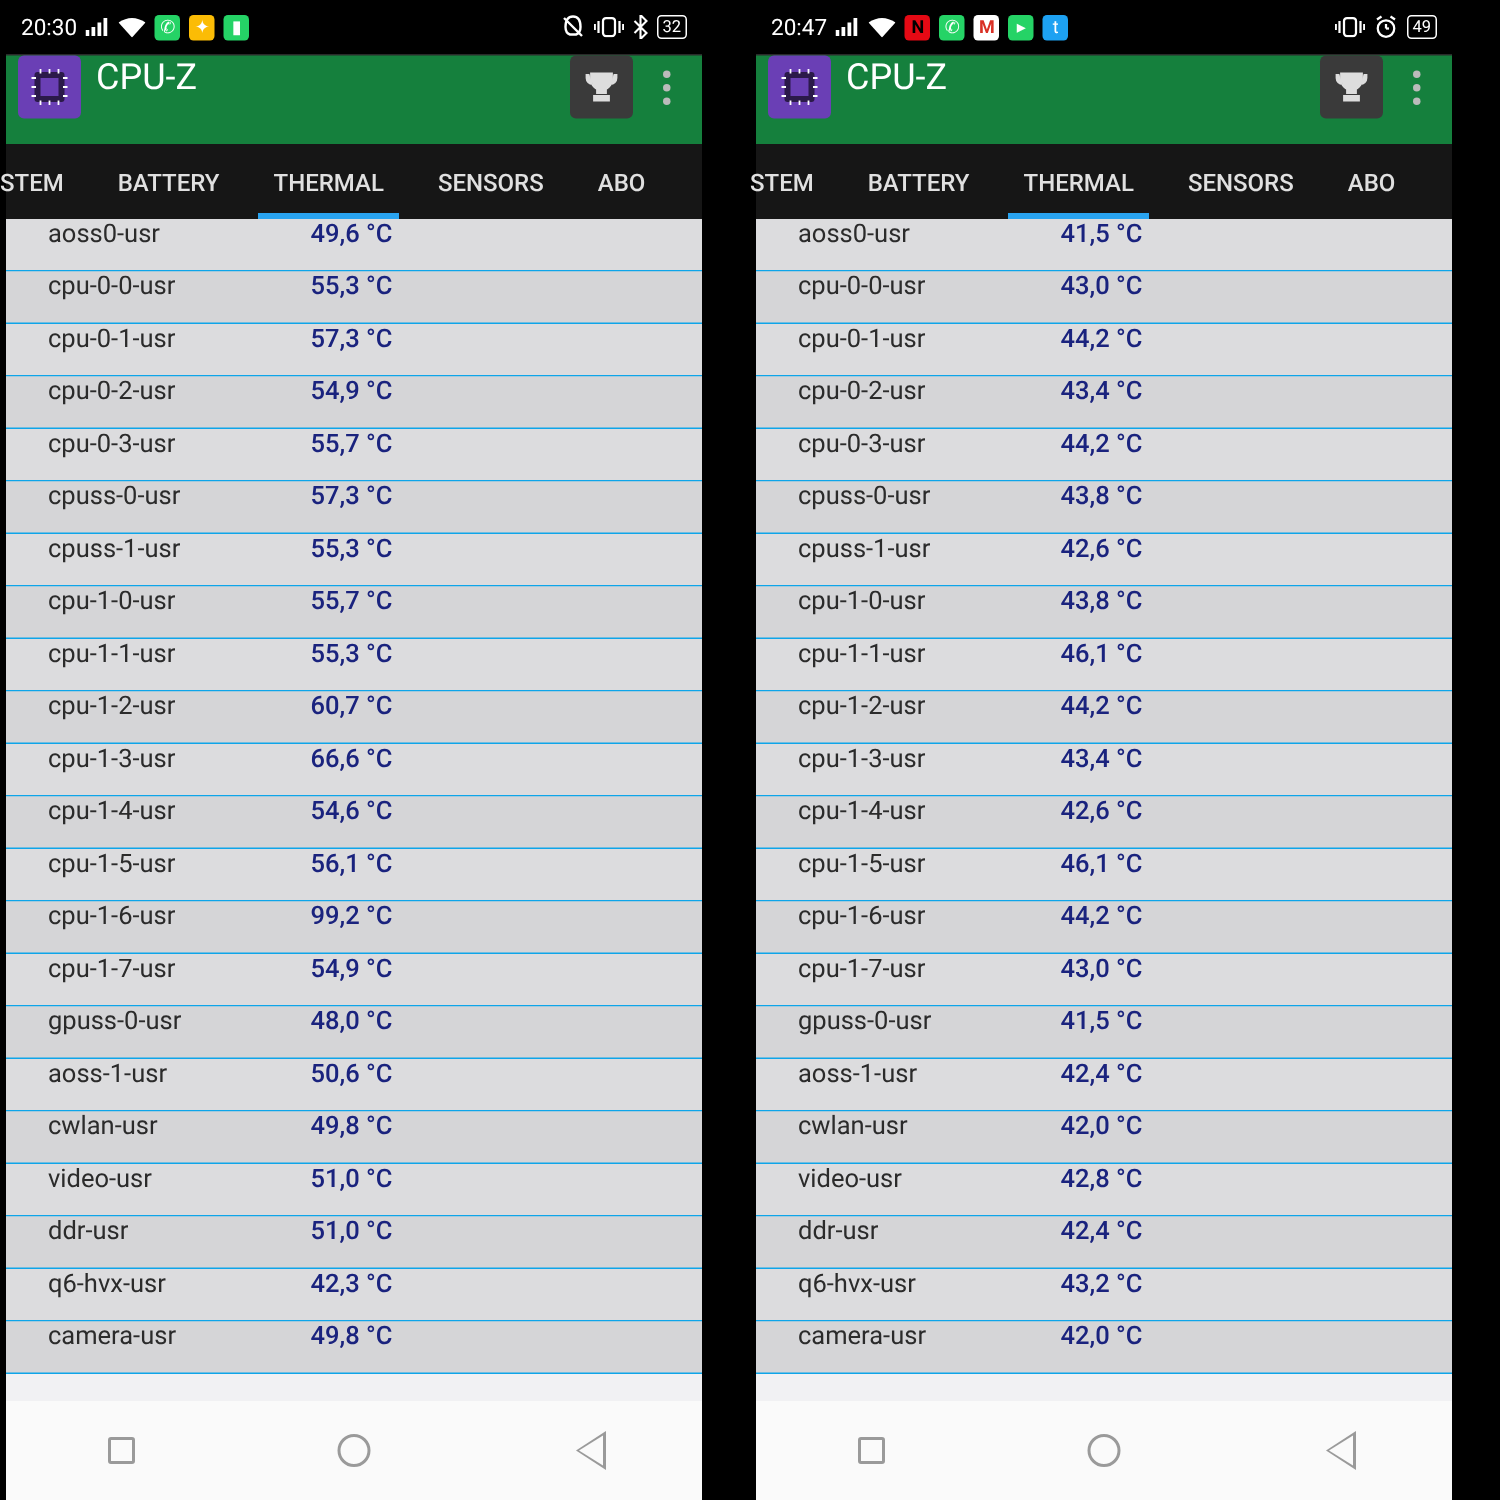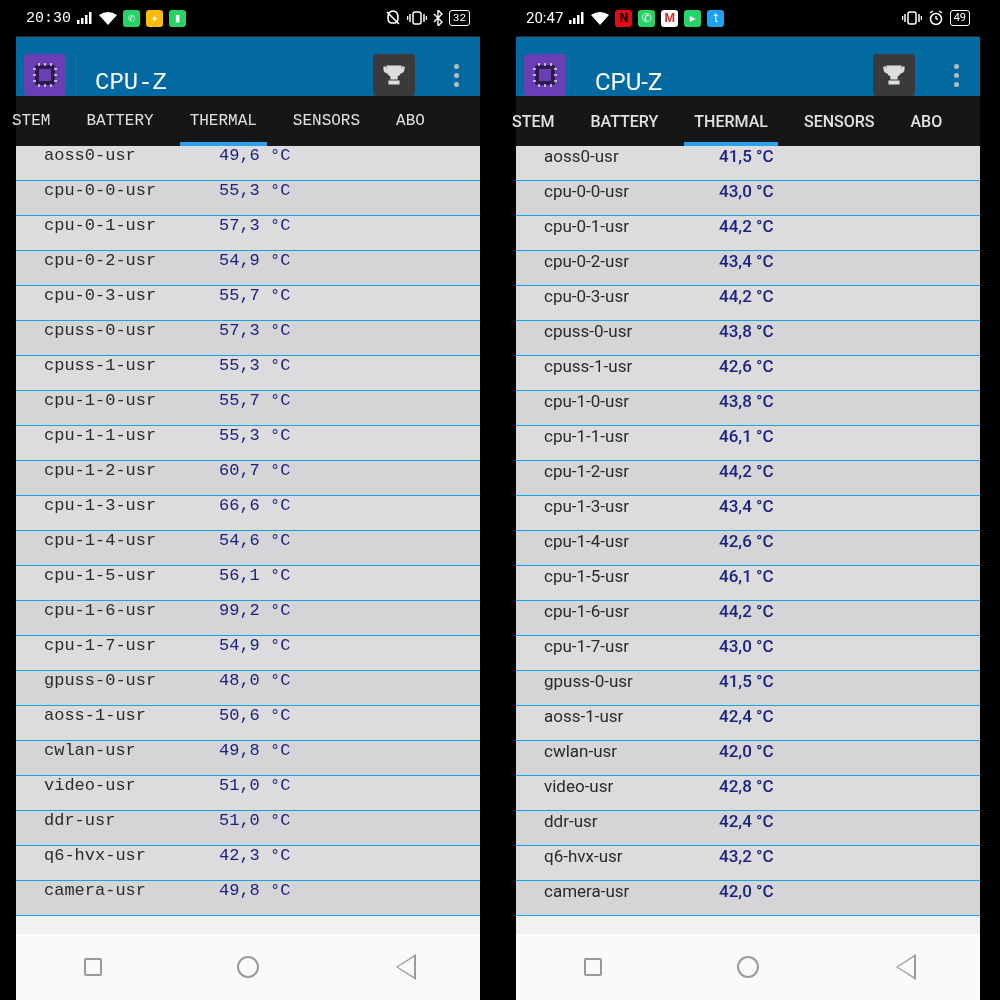--- a/index.html
+++ b/index.html
@@ -12,21 +12,21 @@
     overflow: hidden;
   }
   .phone {
     width: 464px;
     height: 1000px;
     background: #000;
     display: flex;
     flex-direction: column;
     position: relative;
   }
-  .phone.left  { margin-left: 16px; margin-right: 36px; font-family: Liberation Mono, monospace; }
+  .phone.left  { margin-left: 4px; margin-right: 36px; }
   .phone.right { margin-right: 0; }
 
   
   .status-bar {
     height: 36px;
     background: #000;
     color: #fff;
     display: flex;
     align-items: center;
     padding: 0 10px;
@@ -43,27 +43,26 @@
   .sb-app { width:17px; height:17px; border-radius:3px; display:inline-flex; align-items:center; justify-content:center; font-size:12px; }
   .bg-green  { background:#25d366; color:#fff; }
   .bg-yellow { background:#fbbc05; color:#fff; }
   .bg-red    { background:#e50914; color:#fff; }
   .bg-blue   { background:#1da1f2; color:#fff; }
   .bg-white  { background:#fff; color:#d93025; }
 
   
   .app-bar {
     height: 60px;
-    background: #0369a1;
+    background: #15803d;
     display: flex;
-    align-items: flex-end;
+    align-items: flex-start;
     padding: 0 8px;
     color: #fff;
     border-top: 1px solid #2a2a2a;
-    gap: 19px;
   }
   .app-logo {
     width: 42px; height: 42px;
     background: #6a3fb5;
     border-radius: 4px;
     display:flex; align-items:center; justify-content:center;
     margin-right: 10px;
   }
   .app-title { font-size: 24px; font-weight: 400; flex:1; }
   .trophy {

